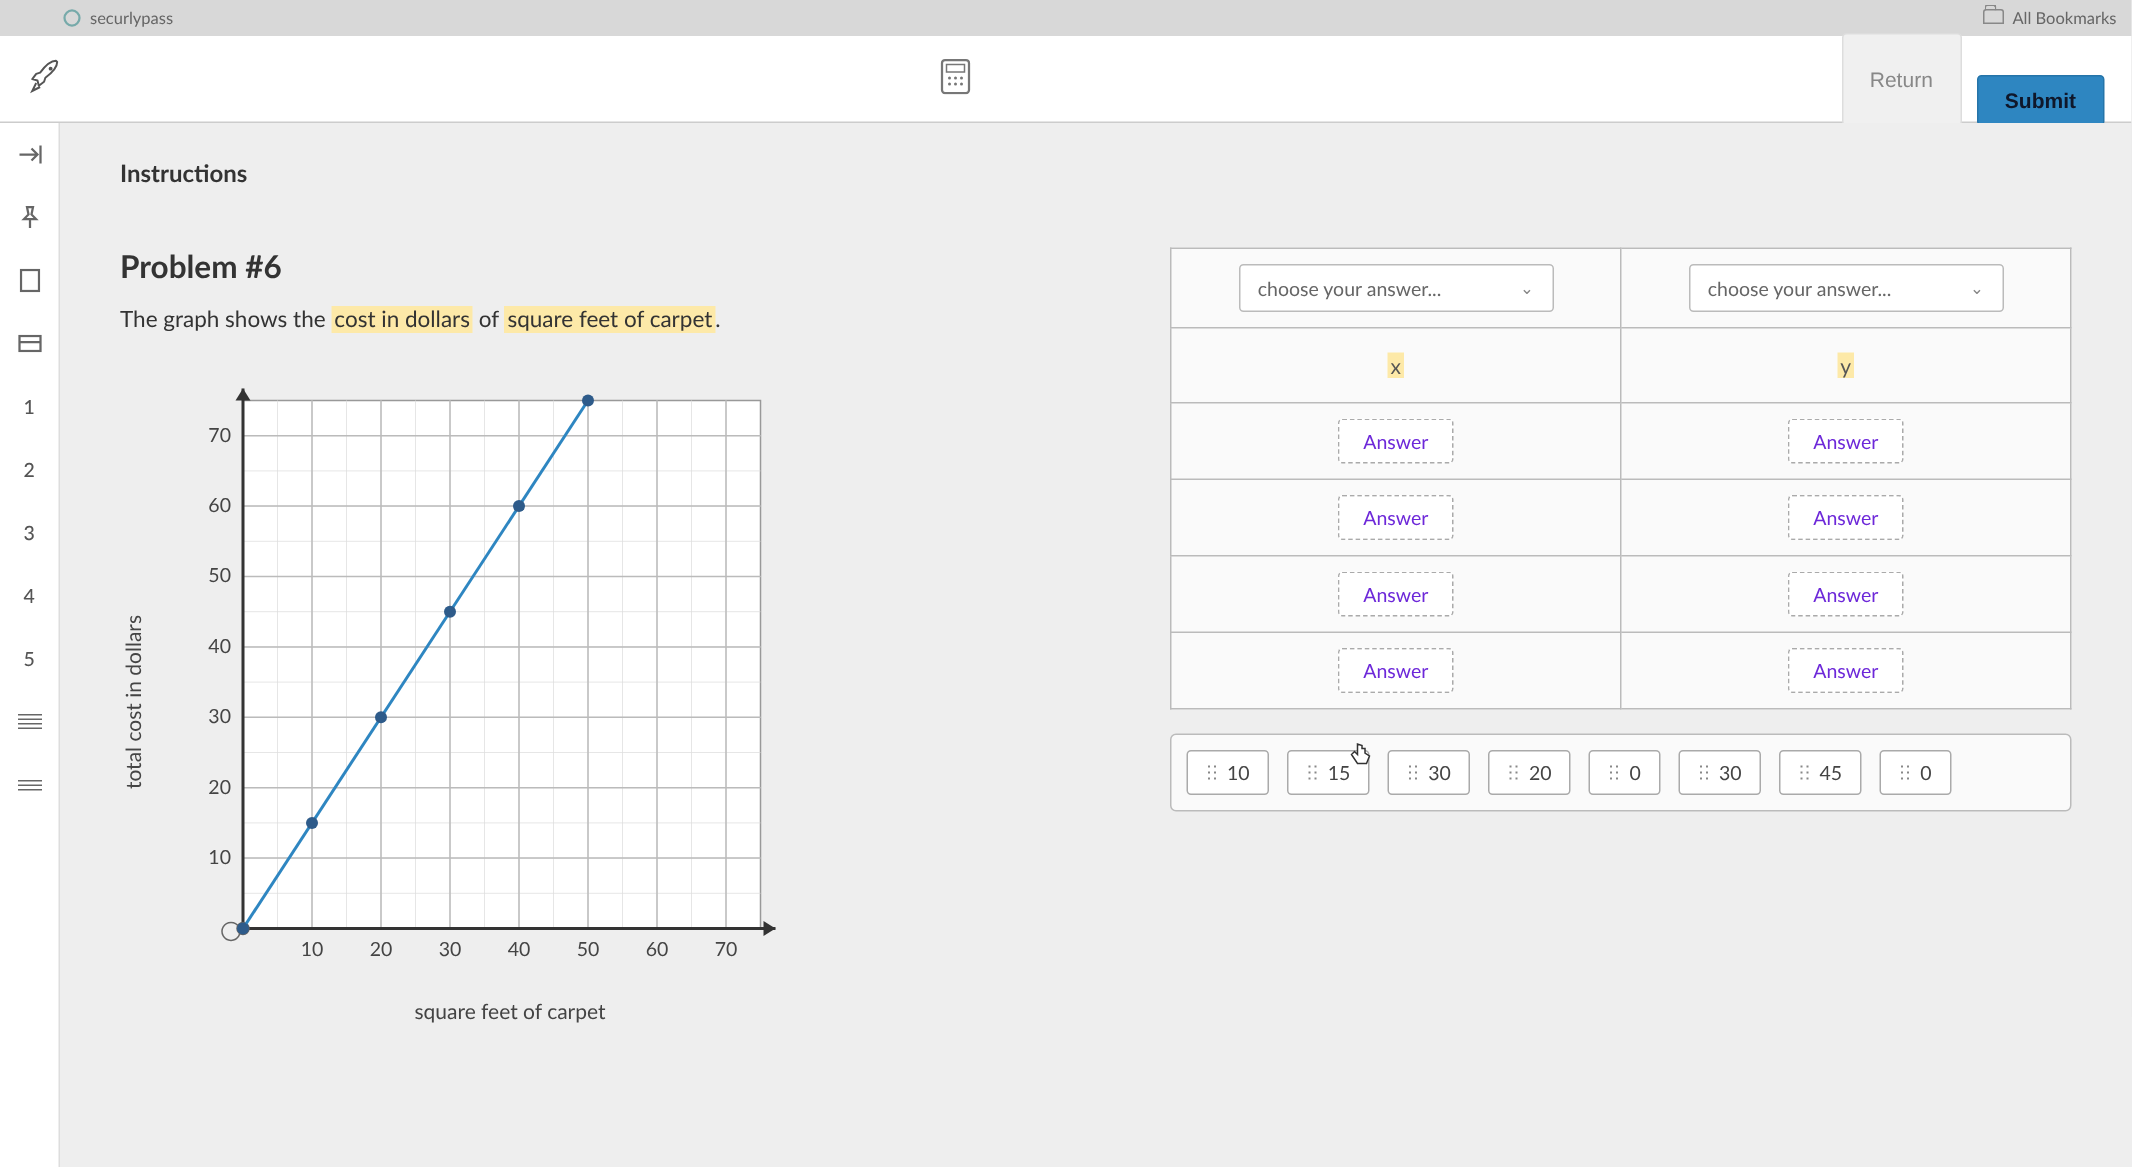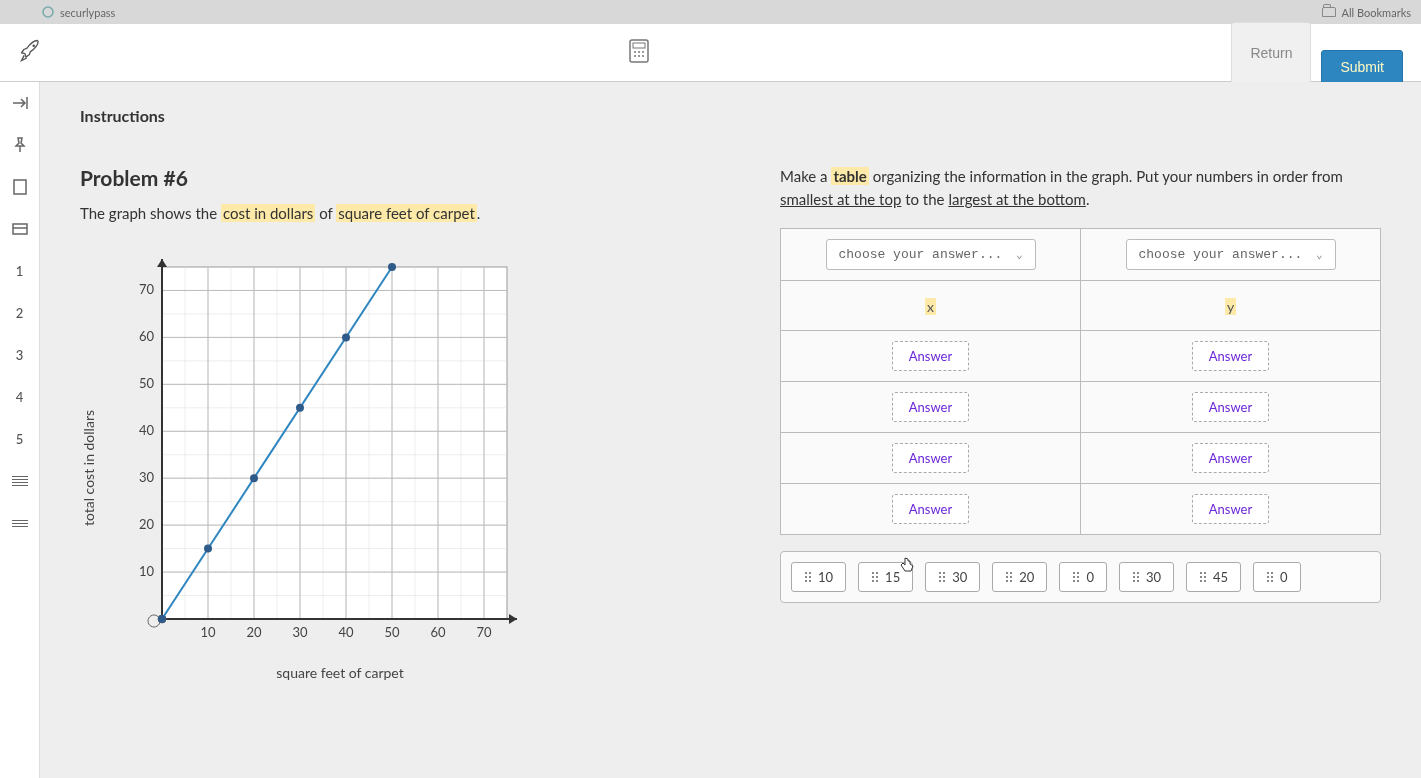--- a/index.html
+++ b/index.html
@@ -15,21 +15,21 @@
   height: 24px;
   background: #d8d8d8;
   display: flex;
   align-items: center;
   justify-content: space-between;
   padding: 0 10px;
   font-size: 11px;
   color: #666;
 }
 .browser-bar-left { display: flex; align-items: center; gap: 6px; padding-left: 32px; }
-.browser-bar-right { display: flex; align-items: center; gap: 6px; }
+.browser-bar-right { display: flex; gap: 6px; }
 .folder-icon { width: 14px; height: 10px; border: 1px solid #888; border-radius: 2px 2px 0 0; position: relative; }
 .folder-icon::before { content:""; position:absolute; top:-4px; left:0; width:6px; height:3px; border:1px solid #888; border-bottom:none; border-radius:2px 2px 0 0; }
 .app-top {
   height: 58px;
   background: #fff;
   border-bottom: 1px solid #ccc;
   display: flex;
   align-items: center;
   padding: 0 18px;
 }
@@ -37,21 +37,21 @@
 .calc-icon { width: 22px; height: 24px; }
 .top-center { flex:1; display:flex; justify-content:center; }
 .top-right { display:flex; gap:10px; }
 .btn {
   padding: 8px 18px;
   border-radius: 3px;
   font-size: 14px;
   cursor: pointer;
 }
 .btn-return { background:#f0f0f0; color:#888; border:1px solid #ddd; }
-.btn-submit { background:#2e86c1; color:#fef9c3; border:1px solid #2574a9; font-weight:400;margin-top:28px; }
+.btn-submit { background:#2e86c1; color:#0f172a; border:1px solid #2574a9; font-weight:700;margin-top:28px; }
 .main-area {
   display: flex;
   height: calc(100% - 24px - 58px);
 }
 .left-rail {
   width: 40px;
   background: #fff;
   border-right: 1px solid #ddd;
   display: flex;
   flex-direction: column;
@@ -101,21 +101,20 @@
   align-items: center;
   justify-content: space-between;
   width: 210px;
   padding: 7px 12px;
   border: 1px solid #bbb;
   border-radius: 3px;
   background: #fff;
   color: #666;
   font-size: 13px;
   cursor: pointer;
-  font-family: Liberation Mono, monospace;
 }
 .dropdown .chev { font-size: 11px; color:#888; }
 .col-label { font-size: 14px; color:#555; }
 .col-label .hl { background:#fde9a8; }
 .answer-slot {
   display: inline-block;
   border: 1px dashed #aaa;
   border-radius: 3px;
   padding: 6px 16px;
   font-size: 13px;
@@ -350,23 +349,20 @@
                 <circle cx="193" cy="152.8" r="4" fill="#2e5b8a"></circle>
                 <circle cx="239" cy="82.39999999999998" r="4" fill="#2e5b8a"></circle>
                 <circle cx="285" cy="12" r="4" fill="#2e5b8a"></circle>
               </svg>
             <div class="xlabel">square feet of carpet</div>
           </div>
         </div>
       </div>
 
       <div class="answer-col">
-        <div class="prompt-text">
-          <span>Make a </span><b><span class="hl">table</span></b><span> organizing the information in the graph. Put your numbers in order from </span><span class="under">smallest at the top</span><span> to the </span><span class="under">largest at the bottom</span><span>.</span>
-        </div>
 
         <table class="answer-table">
           <tbody>
               <tr>
             <td>
               <div class="dropdown">
                 <span>choose your answer...</span>
                 <span class="chev">⌄</span>
               </div>
             </td>

